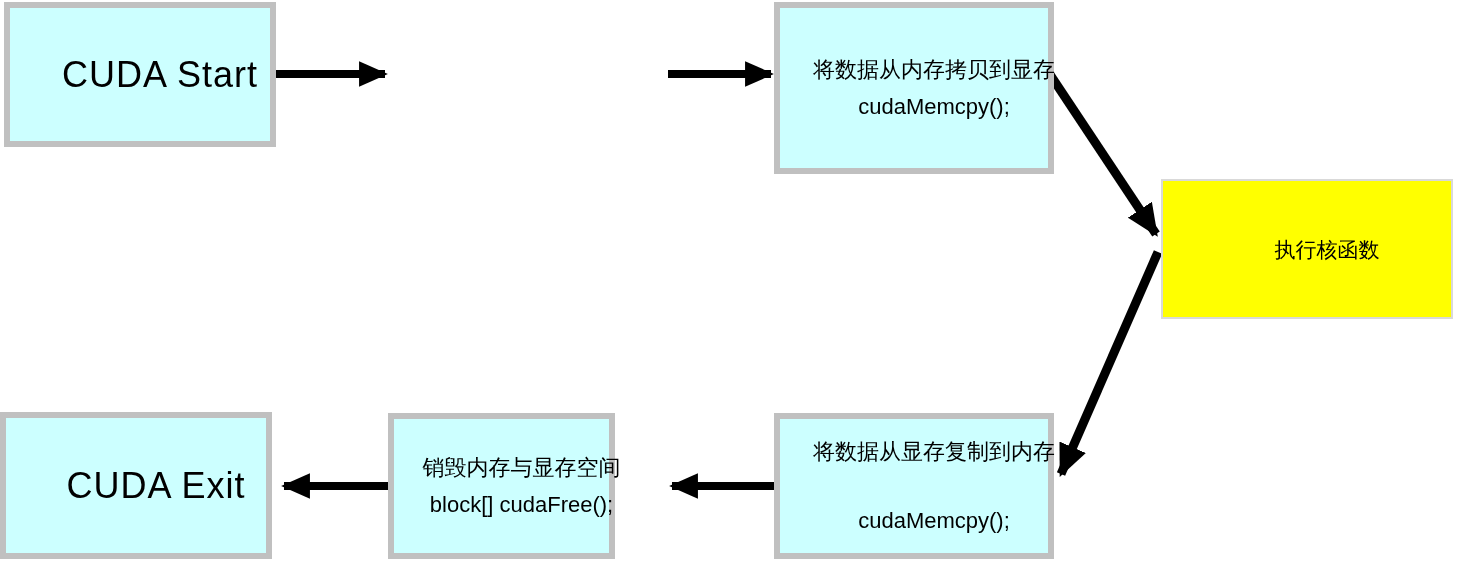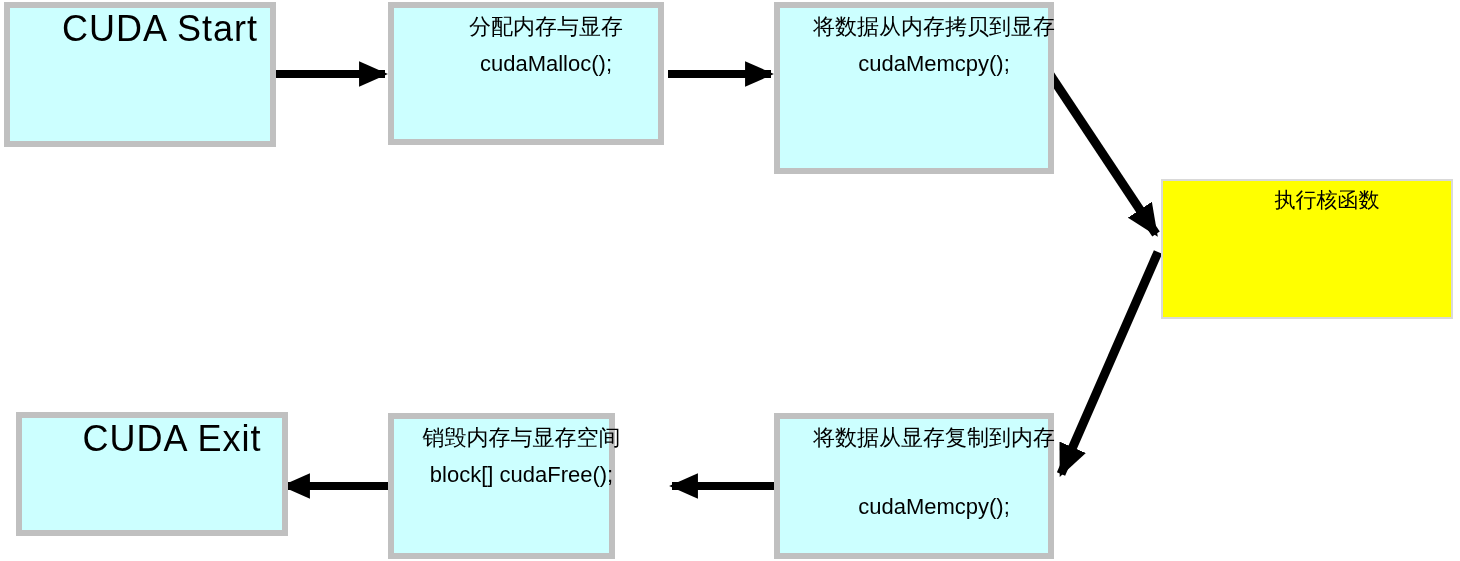--- a/index.html
+++ b/index.html
@@ -19,21 +19,21 @@
     position: absolute;
     left: 0; top: 0;
     width: 1460px; height: 561px;
     pointer-events: none;
   }
   .node {
     position: absolute;
     display: flex;
     flex-direction: column;
     align-items: center;
-    justify-content: flex-start;
+    justify-content: center;
     text-align: center;
     padding-left: 40px;
   }
   .node.cyan {
     background: var(--node-fill, #ccffff);
     border: 6px solid var(--node-border, #c0c0c0);
   }
   .node.kernel {
     background: var(--kernel-fill, #ffff00);
     border: 2px solid var(--kernel-border, #d9d9d9);
@@ -50,21 +50,21 @@
   }
   .node.kernel .line { font-size: 21px; }
 
   
   #node-start          { left: 4px;    top: 2px;   width: 272px; height: 145px; }
   #node-alloc          { left: 388px;  top: 2px;   width: 276px; height: 143px; }
   #node-copy-to-device { left: 774px;  top: 2px;   width: 280px; height: 172px; }
   #node-kernel         { left: 1161px; top: 179px; width: 292px; height: 140px; }
   #node-copy-to-host   { left: 774px;  top: 413px; width: 280px; height: 146px; gap: 32px; }
   #node-free           { left: 388px;  top: 413px; width: 227px; height: 146px; }
-  #node-exit           { left: 16px;    top: 412px; width: 272px; height: 124px; }
+  #node-exit           { left: 0;    top: 412px; width: 272px; height: 147px; }
 
   line.arrow {
     stroke: var(--arrow, #000000);
     stroke-width: 8;
   }
   line.arrow.diag { stroke-width: 9; }
 </style>
 </head>
 <body>
 
@@ -81,24 +81,20 @@
     <line class="arrow diag" x1="1049" y1="73" x2="1156" y2="234" marker-end="url(#ah)"></line>
     <line class="arrow diag" x1="1158" y1="252" x2="1061" y2="474" marker-end="url(#ah)"></line>
     <line class="arrow" x1="776" y1="486" x2="672" y2="486" marker-end="url(#ah)"></line>
     <line class="arrow" x1="390" y1="486" x2="284" y2="486" marker-end="url(#ah)"></line>
   </svg>
 
   <div class="node cyan" id="node-start">
     <span class="title">CUDA Start</span>
   </div>
 
-  <div class="node cyan" id="node-alloc">
-    <div class="line">分配内存与显存</div>
-    <div class="line">cudaMalloc();</div>
-  </div>
 
   <div class="node cyan" id="node-copy-to-device">
     <div class="line">将数据从内存拷贝到显存</div>
     <div class="line">cudaMemcpy();</div>
   </div>
 
   <div class="node kernel" id="node-kernel">
     <div class="line">执行核函数</div>
   </div>
 

